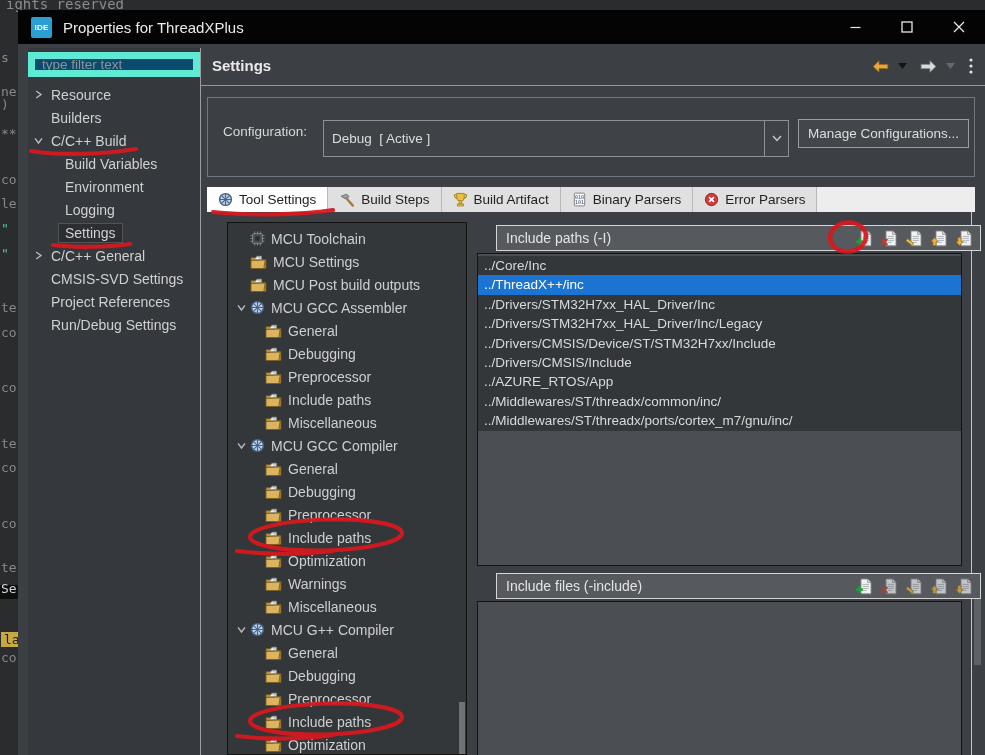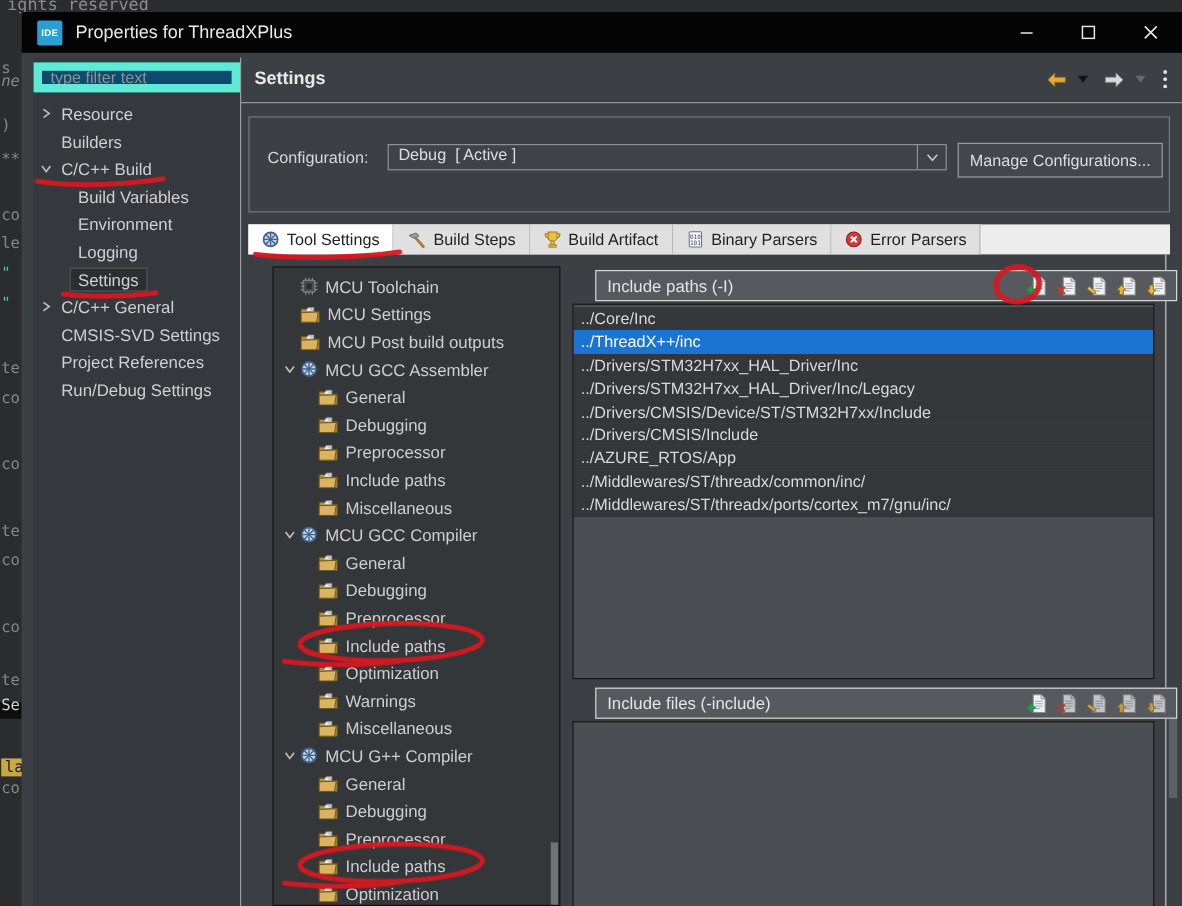--- a/index.html
+++ b/index.html
@@ -38,22 +38,22 @@
   .v-sep{position:absolute;left:182px;top:38px;bottom:0;width:1px;background:#9b9ea1;}
 
   
   .page-title{position:absolute;left:194px;top:47px;color:#e9e9ea;font-size:15px;font-weight:bold;}
   .nav-icons{position:absolute;right:12px;top:48px;display:flex;align-items:center;gap:9px;}
   .hr{position:absolute;left:182px;top:75px;right:0;height:1px;background:#94979a;}
 
   
   .config-group{position:absolute;left:189px;top:87px;width:768px;height:80px;border:1px solid #74777b;}
   .config-label{position:absolute;left:15px;top:26px;color:#d6d7d9;font-size:13.5px;}
-  .combo{position:absolute;left:115px;top:22px;width:466px;height:22px;background:#3f4347;border:1px solid #8d9094;
-    display:flex;align-items:flex-start;color:#dcdde0;font-size:13.5px;}
+  .combo{position:absolute;left:115px;top:22px;width:466px;height:37px;background:#3f4347;border:1px solid #8d9094;
+    display:flex;align-items:center;color:#dcdde0;font-size:13.5px;}
   .combo .val{padding-left:8px;white-space:pre;flex:1;}
   .combo .cbtn{width:24px;height:100%;border-left:1px solid #8d9094;display:flex;align-items:center;justify-content:center;}
   .manage-btn{position:absolute;left:590px;top:21px;width:171px;height:29px;background:#43464a;border:1px solid #9a9da0;
     color:#dcdde0;font-size:13.5px;font-family:"Liberation Sans",sans-serif;display:flex;align-items:center;justify-content:center;}
 
   
   .tabstrip{position:absolute;left:189px;top:177px;width:768px;height:25px;background:#ededed;display:flex;}
   .tab{display:flex;align-items:center;gap:6px;padding:0 11px;font-size:13.5px;color:#222;background:#e0e0e0;
     border-right:1px solid #b9b9b9;white-space:nowrap;}
   .tab.active{background:#ffffff;}
@@ -91,21 +91,21 @@
   .annot{position:absolute;left:0;top:0;z-index:50;pointer-events:none;}
 </style>
 </head>
 <body>
 
 <div>
   <span class="bg-top">ights  reserved</span>
   <div class="bg-strip"></div>
   <div id="bg-frags">
       <span class="bg-frag" style="top: 50px;">s</span>
-      <span class="bg-frag" style="top: 61px; font-style: italic;">ne</span>
+      <span class="bg-frag" style="top: 84px;">ne</span>
       <span class="bg-frag" style="top: 97px;">)</span>
       <span class="bg-frag" style="top: 126px;">**</span>
       <span class="bg-frag" style="top: 172px;">co</span>
       <span class="bg-frag" style="top: 196px;">le</span>
       <span class="bg-frag teal" style="top: 221px;">"</span>
       <span class="bg-frag teal" style="top: 246px;">"</span>
       <span class="bg-frag" style="top: 300px;">te</span>
       <span class="bg-frag" style="top: 325px;">co</span>
       <span class="bg-frag" style="top: 380px;">co</span>
       <span class="bg-frag" style="top: 436px;">te</span>

